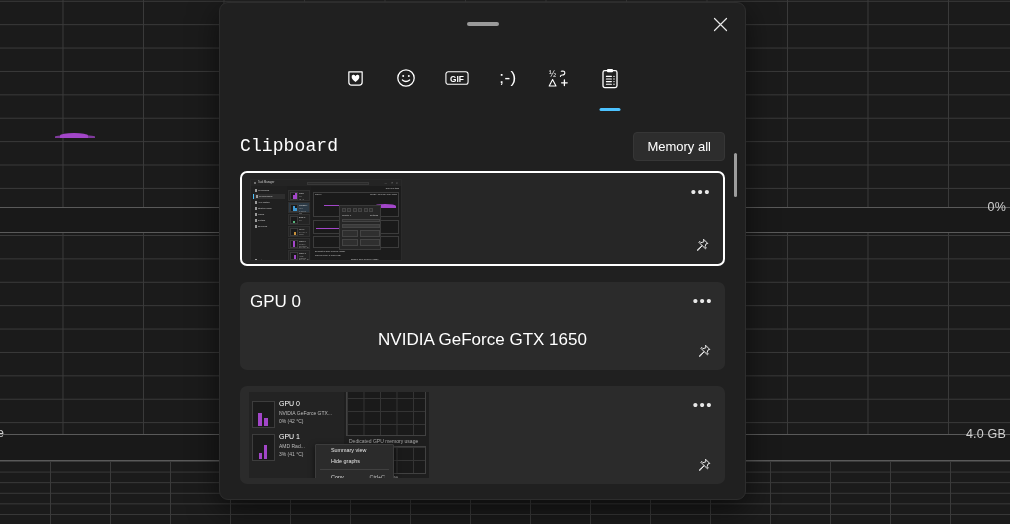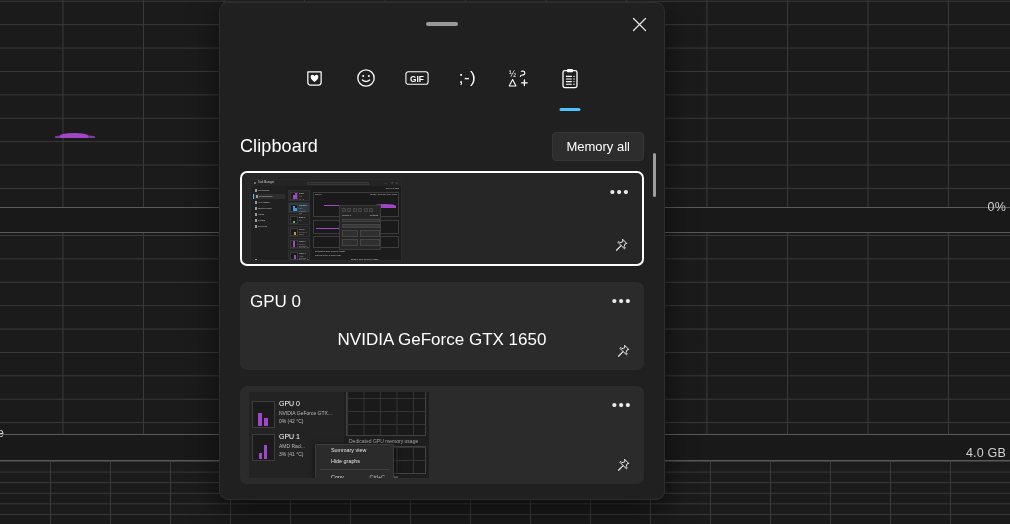--- a/index.html
+++ b/index.html
@@ -26,30 +26,30 @@
   .grid.g2 { background-size:80.5px 23.4px; background-position:-18px 2px; }
   .grid.g3 { background-size:60px 10.6px; background-position:-10px 0px; }
 
   #gp1 { top:-48px;  height:256px; }
   #gp2 { top:232px;  height:203px; }
   #gp3 { top:460px;  height:70px; border-bottom:none; }
 
   .lbl-row { position:absolute; right:0; color:#cfcfcf; font-size:12.5px;
       letter-spacing:.2px; }
   #lbl-pct { top:200px;  right:4px; }
-  #lbl-gb  { top:446px;  right:4px; }
+  #lbl-gb  { top:427px;  right:4px; }
   #lbl-left{ position:absolute; left:-3px; top:426px; color:#cfcfcf; font-size:12.5px; }
 
   .spike { position:absolute; background:#a246c8; border-radius:50% 50% 0 0; }
   #spike1 { left:60px; top:180px; width:28px; height:5px; }
   #spike2 { left:55px; top:182px; width:40px; height:3px; opacity:.75; }
 
   
   #panel {
-    position:absolute; left:219px; top:2px; width:446px; height:498px;
+    position:absolute; left:219px; top:2px; width:527px; height:498px;
     background:#202020;
     border:1px solid #2d2d2d;
     border-radius:9px;
     box-shadow:0 10px 30px rgba(0,0,0,.55);
     overflow:hidden;
   }
 
   .grip { position:absolute; left:50%; transform:translateX(-50%); top:19px;
       width:32px; height:4px; background:#9a9a9a; border-radius:2px; }
 
@@ -69,21 +69,21 @@
   .tab .underline { position:absolute; bottom:-6px; left:50%;
       transform:translateX(-50%); width:21px; height:3px;
       background:#4cc2ff; border-radius:2px; display:none; }
   .tab.active .underline { display:block; }
   .kaomoji { font-size:17px; color:#fff; letter-spacing:.5px;
       font-family:"Liberation Sans",sans-serif; }
 
   
   .hdr { position:absolute; top:127px; left:20px; right:20px; height:32px;
       display:flex; align-items:center; justify-content:space-between; }
-  .hdr h1 { font-size:18px; font-weight:400; color:#fff; letter-spacing:.1px; }
+  .hdr h1 { font-size:18px; font-weight:400; color:#fff; letter-spacing:.1px;font-family:Liberation Mono, monospace; }
   .clear-all { background:#2d2d2d; border:1px solid #363636; color:#fff;
       font-size:13px; padding:6px 13px; border-radius:4px; cursor:pointer;
       font-family:"Liberation Sans",sans-serif; }
 
   
   .list { position:absolute; top:168px; left:20px; right:20px; bottom:8px; }
 
   .card { position:relative; background:#2b2b2b; border-radius:7px;
       margin-bottom:16px; overflow:hidden; cursor:pointer; }
   .card.selected { background:#262626; border:2px solid #ffffff; }

